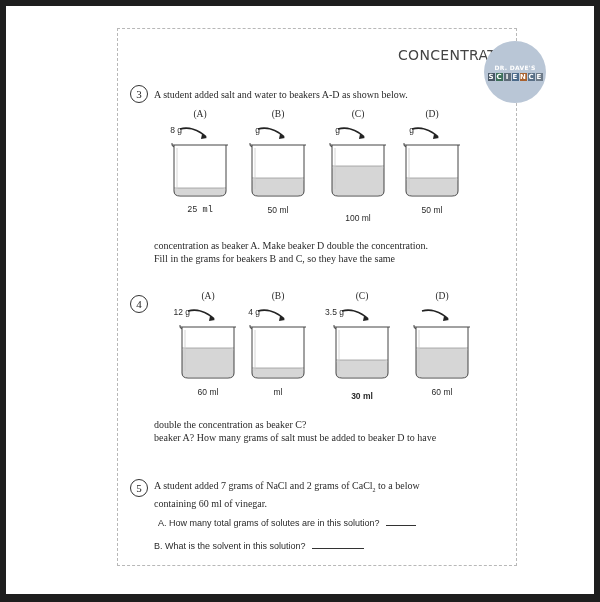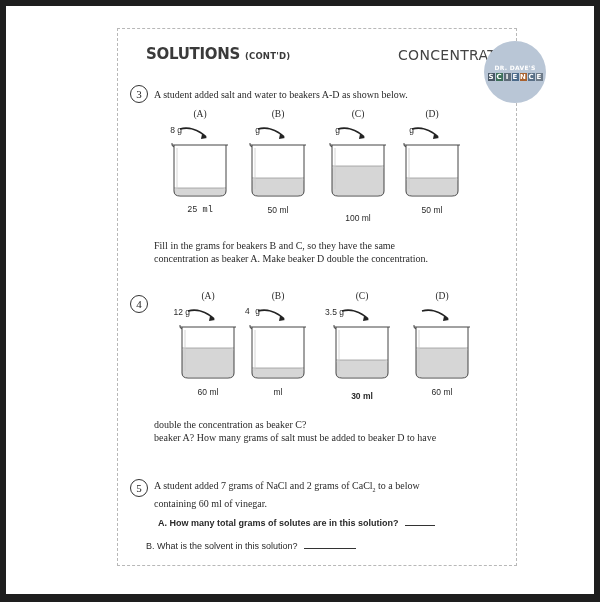--- a/index.html
+++ b/index.html
@@ -58,21 +58,20 @@
   }
   .sub { position:absolute; font-family:"Liberation Sans", sans-serif; font-size:9px; color:#2a2a2a; }
   .blank { display:inline-block; border-bottom:1px solid #333; height:8px; vertical-align:baseline; }
 </style>
 </head>
 <body>
 
 <div class="frame">
   <div class="sheet">
 
-    <div class="title"><span>SOLUTIONS</span> <small>(CONT'D)</small></div>
     <div class="topic">CONCENTRATI</div>
     <div class="logo">
       <div class="l1">DR. DAVE'S</div>
       <div class="l2">
         <span style="background:#4a5866">S</span>
         <span style="background:#3d6f5a">C</span>
         <span style="background:#5d6b78">I</span>
         <span style="background:#4b6a8a">E</span>
         <span style="background:#a8612f">N</span>
         <span style="background:#5a7087">C</span>
@@ -136,43 +135,43 @@
       <line x1="8" y1="55" x2="60" y2="55" stroke="#999" stroke-width="0.8"></line>
       <path d="M6 22 L62 22 M8 22 L8 68 Q8 73 14 73 L54 73 Q60 73 60 68 L60 22" fill="none" stroke="#444" stroke-width="1"></path>
       <path d="M6 20 Q5 23 8 24" fill="none" stroke="#444" stroke-width="1"></path>
       <line x1="11" y1="25" x2="11" y2="66" stroke="#ccc" stroke-width="0.8"></line>
     </svg>
           <div class="vol" style="top: 96px; left: 0px;">50 ml</div>
         </div>
       </div>
 
     <div class="qtext" style="left:36px;top:210px;">
+      <div>concentration as beaker A. Make beaker D double the concentration.</div>
       <div>Fill in the grams for beakers B and C, so they have the same</div>
-      <div>concentration as beaker A. Make beaker D double the concentration.</div>
     </div>
 
     <div class="qnum" style="left:12px;top:266px;">4</div>
     <div class="beakers" style="top:262px;" id="row1">
         <div class="beaker" style="left: 62px; top: 0px; height: 110px;">
           <div class="blabel">(A)</div>
           <div class="grams" style="right: 46px; top: 16px;">12 g</div>
           <svg width="70" height="80" style="position:absolute;left:-6px;top:14px" viewBox="0 0 70 80">
       <path d="M14 6 C22 4 32 6 40 14" fill="none" stroke="#222" stroke-width="1.8"></path>
       <path d="M36 11 L41 15 L35 16 Z" fill="#222"></path>
       <rect x="8" y="43" width="52" height="29" rx="4" fill="#d6d6d6"></rect>
       <line x1="8" y1="43" x2="60" y2="43" stroke="#999" stroke-width="0.8"></line>
       <path d="M6 22 L62 22 M8 22 L8 68 Q8 73 14 73 L54 73 Q60 73 60 68 L60 22" fill="none" stroke="#444" stroke-width="1"></path>
       <path d="M6 20 Q5 23 8 24" fill="none" stroke="#444" stroke-width="1"></path>
       <line x1="11" y1="25" x2="11" y2="66" stroke="#ccc" stroke-width="0.8"></line>
     </svg>
           <div class="vol" style="top: 96px; left: 0px;">60 ml</div>
         </div>
         <div class="beaker" style="left: 132px; top: 0px; height: 110px;">
           <div class="blabel">(B)</div>
-          <div class="grams" style="right: 46px; top: 16px; font-family: Liberation Mono, monospace;">4 g</div>
+          <div class="grams" style="right: 46px; top: 16px;">4 g</div>
           <svg width="70" height="80" style="position:absolute;left:-6px;top:14px" viewBox="0 0 70 80">
       <path d="M14 6 C22 4 32 6 40 14" fill="none" stroke="#222" stroke-width="1.8"></path>
       <path d="M36 11 L41 15 L35 16 Z" fill="#222"></path>
       <rect x="8" y="63" width="52" height="9" rx="4" fill="#d6d6d6"></rect>
       <line x1="8" y1="63" x2="60" y2="63" stroke="#999" stroke-width="0.8"></line>
       <path d="M6 22 L62 22 M8 22 L8 68 Q8 73 14 73 L54 73 Q60 73 60 68 L60 22" fill="none" stroke="#444" stroke-width="1"></path>
       <path d="M6 20 Q5 23 8 24" fill="none" stroke="#444" stroke-width="1"></path>
       <line x1="11" y1="25" x2="11" y2="66" stroke="#ccc" stroke-width="0.8"></line>
     </svg>
           <div class="vol" style="top: 96px; left: 0px;">ml</div>
@@ -210,23 +209,23 @@
     <div class="qtext" style="left:36px;top:389px;">
       <div>double the concentration as beaker C?</div>
       <div>beaker A?  How many grams of salt must be added to beaker D to have</div>
     </div>
 
     <div class="qnum" style="left:12px;top:450px;">5</div>
     <div class="qtext" style="left:36px;top:450px;">
       <div><span>A student added 7 grams of NaCl and 2 grams of CaCl</span><sub style="font-size:6px">2</sub><span> to a below</span></div>
       <div>containing 60 ml of vinegar.</div>
     </div>
-    <div class="sub" style="left:40px;top:488px;font-weight:bold;">
+    <div class="sub" style="left:40px;top:488px;">
       <span>A. How many total grams of solutes are in this solution?</span>
       <span class="blank" style="width:30px;margin-left:4px;"></span>
     </div>
-    <div class="sub" style="left:28px;top:511px;text-align:center;">
+    <div class="sub" style="left:36px;top:511px;text-align:center;">
       <span>B. What is the solvent in this solution?</span>
       <span class="blank" style="width:52px;margin-left:4px;"></span>
     </div>
 
   </div>
 </div>
 
 </body></html>

